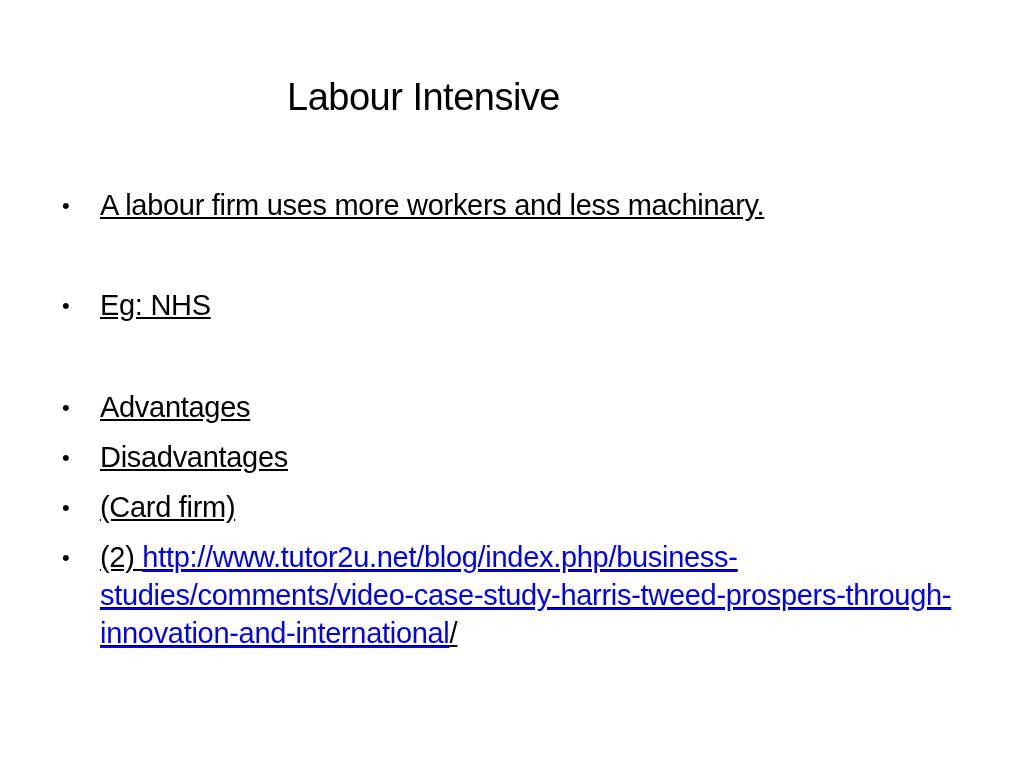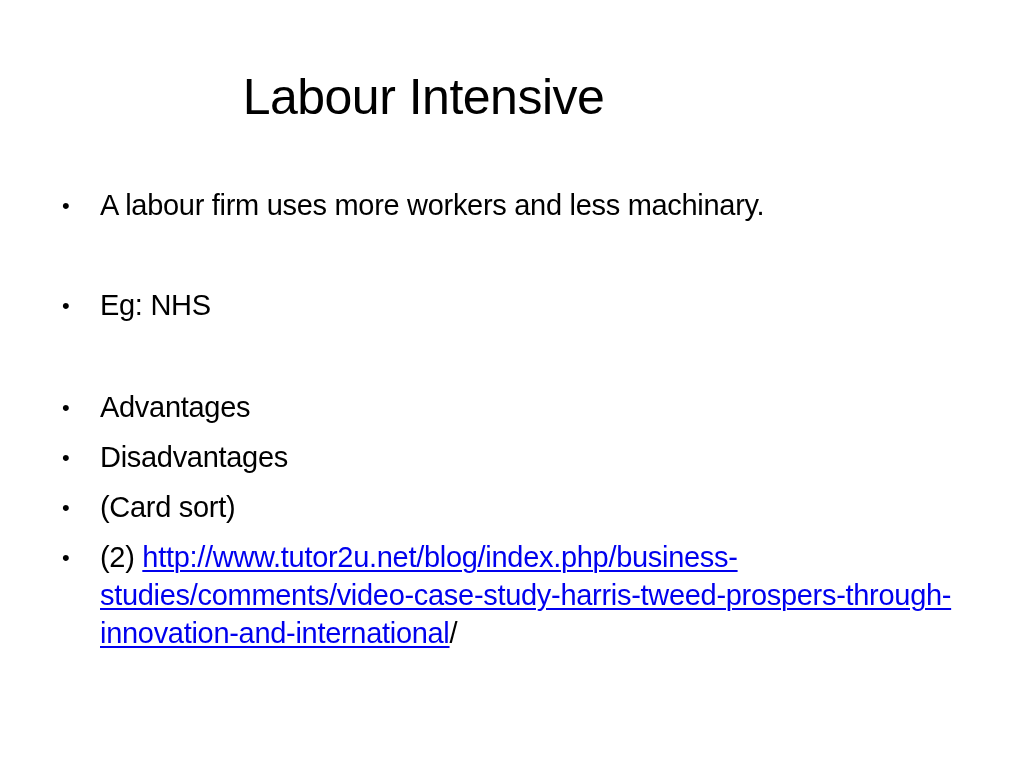--- a/index.html
+++ b/index.html
@@ -19,21 +19,21 @@
       position: absolute;
       left: 0; top: 0;
       width: 1024px; height: 768px;
       background: #ffffff;
     }
     .title {
       position: absolute;
       left: 0; top: 62px;
       width: 847px;
       text-align: center;
-      font-size: 50px;
+      font-size: 38px;
       line-height: 70px;
       font-weight: normal;
       margin: 0;
       letter-spacing: -0.5px;
     }
     .bullets {
       position: absolute;
       left: 62px;
       top: 180px;
       width: 920px;
@@ -51,20 +51,21 @@
     }
     .bullet-dot {
       width: 38px;
       flex: 0 0 38px;
       font-size: 22px;
       line-height: 39px;
     }
     .bullet-text {
       width: 870px;
       letter-spacing: -0.3px;
+      text-decoration: underline;
     }
     .link {
       color: #0000ee;
       text-decoration: underline;
       text-decoration-thickness: 2px;
       text-underline-offset: 3px;
       cursor: pointer;
     }
     .b1 { top: 6px; }
     .b2 { top: 106px; }
@@ -92,20 +93,20 @@
     <li class="bullet b3">
       <span class="bullet-dot">•</span>
       <span class="bullet-text">Advantages</span>
     </li>
     <li class="bullet b4">
       <span class="bullet-dot">•</span>
       <span class="bullet-text">Disadvantages</span>
     </li>
     <li class="bullet b5">
       <span class="bullet-dot">•</span>
-      <span class="bullet-text">(Card sort)</span>
+      <span class="bullet-text">(Card firm)</span>
     </li>
     <li class="bullet b6">
       <span class="bullet-dot">•</span>
       <span class="bullet-text"><span>(2) </span><a class="link">http://www.tutor2u.net/blog/index.php/business-studies/comments/video-case-study-harris-tweed-prospers-through-innovation-and-international</a><span>/</span></span>
     </li>
   </ul>
 </div>
 
 </body></html>

